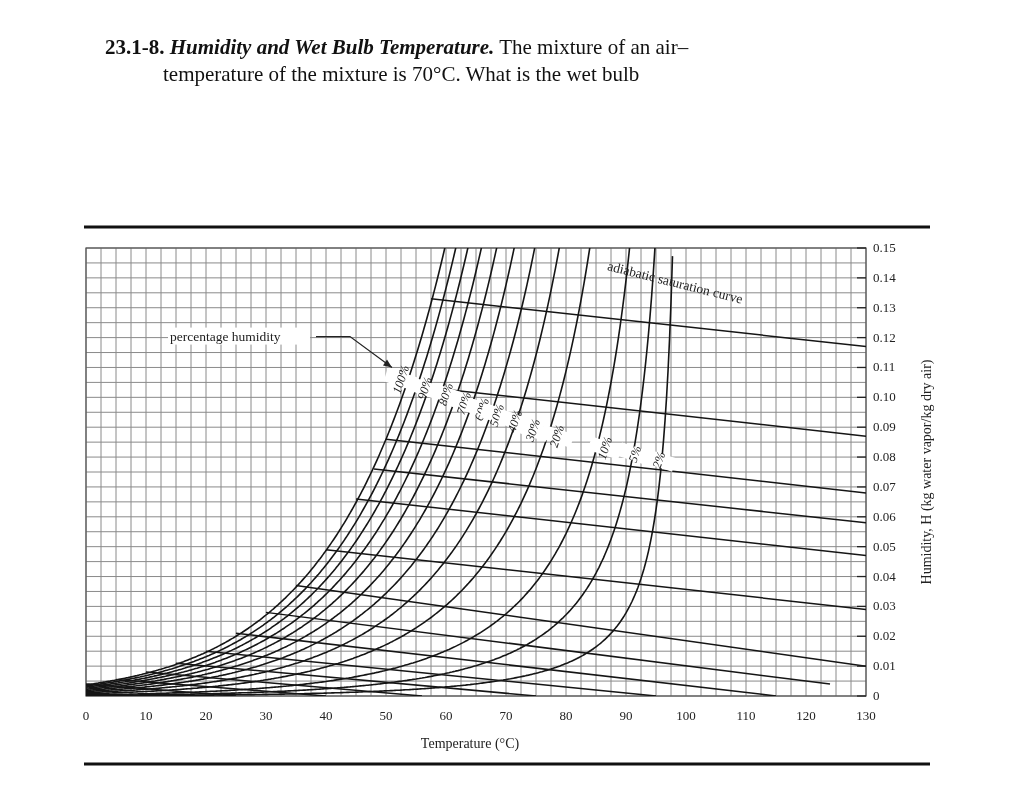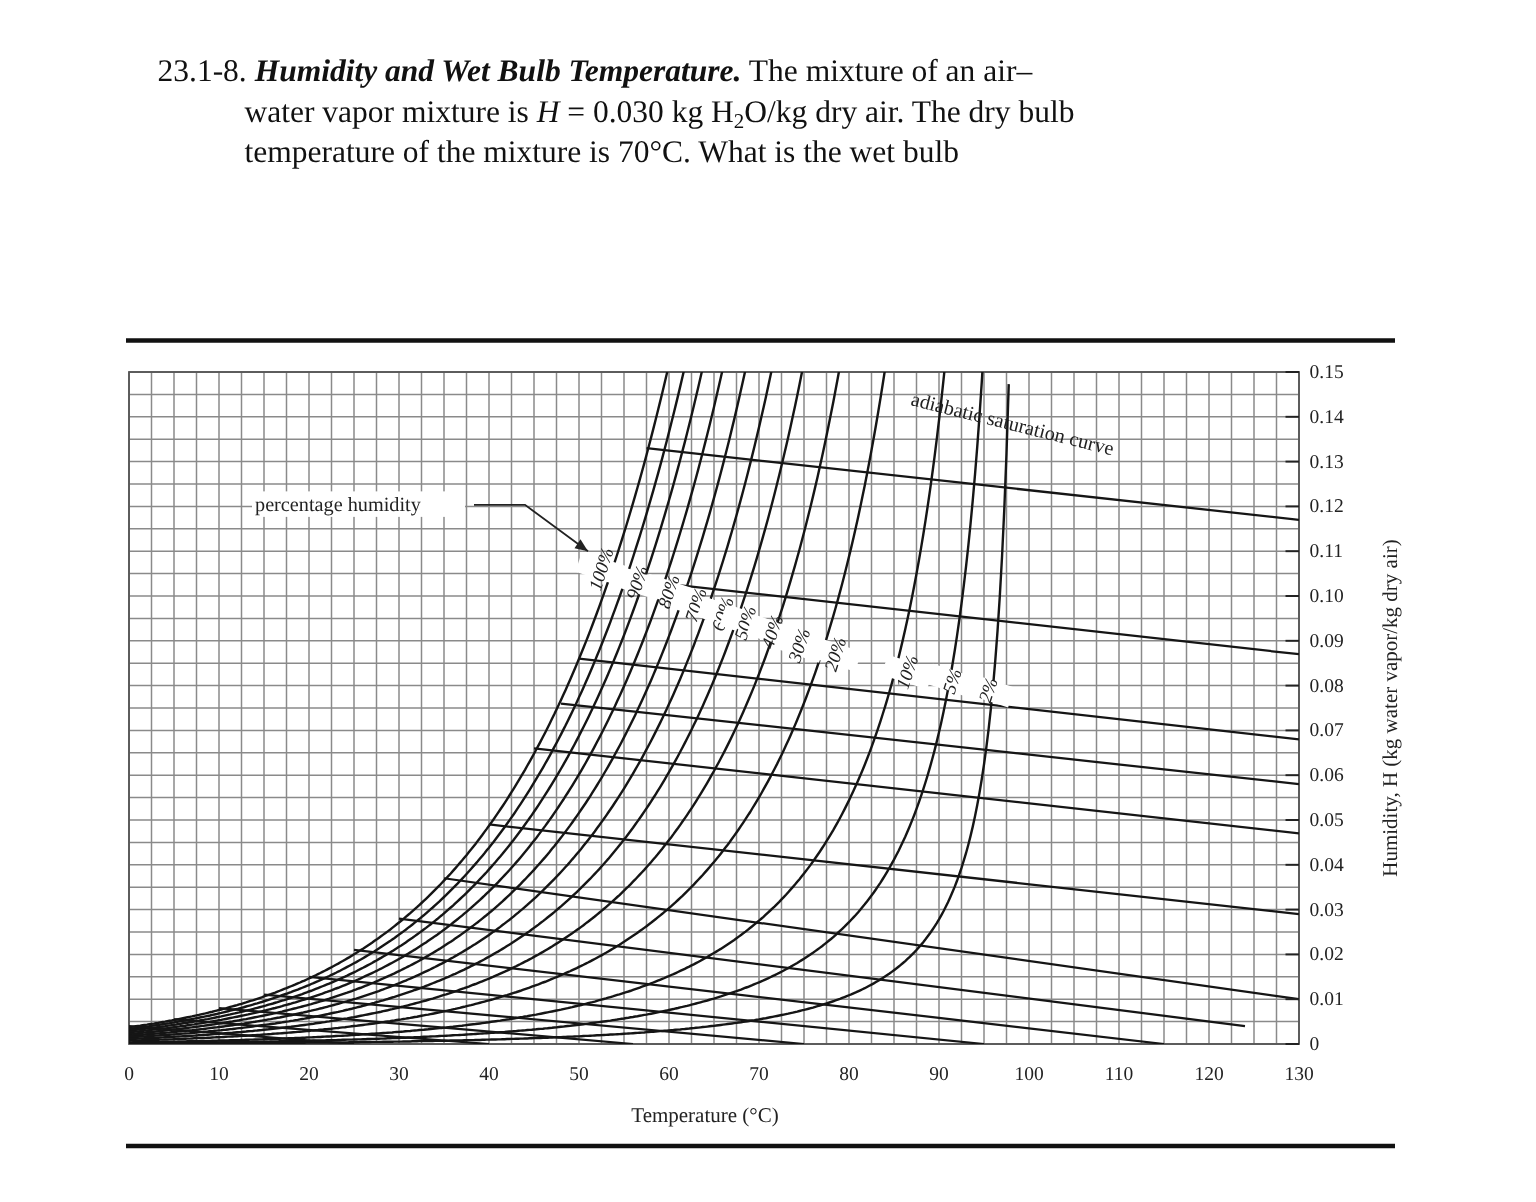--- a/index.html
+++ b/index.html
@@ -2,21 +2,21 @@
 <html><head>
 <meta charset="utf-8">
 <style>
   html, body { margin: 0; padding: 0; background: #ffffff; }
   body { width: 1024px; height: 801px; position: relative; overflow: hidden;
          font-family: "Liberation Serif", "DejaVu Serif", serif; color: #111; }
   .problem { position: absolute; left: 105px; top: 34px; width: 720px;
              font-size: 21px; line-height: 27px; }
   .problem .line { display: block; white-space: nowrap; }
   .problem .indent { padding-left: 58px; }
-  .problem .num { font-weight: normal; margin-top: 19px; }
+  .problem .num { font-weight: bold; margin-top: 19px; }
   .problem .title { font-weight: bold; font-style: italic; }
   .problem .var { font-style: italic; }
   .problem sub { font-size: 14px; vertical-align: -4px; line-height: 0; }
   svg { position: absolute; left: 0; top: 0; }
   .rule { stroke: #111; stroke-width: 3; }
   .grid { stroke: #8a8a8a; stroke-width: 1; }
   .gridframe { stroke: #555; stroke-width: 1.2; fill: none; }
   .curve { stroke: #151515; stroke-width: 1.6; fill: none; }
   .adiab { stroke: #151515; stroke-width: 1.5; fill: none; }
   .tick { stroke: #222; stroke-width: 1.3; }
@@ -24,21 +24,20 @@
   .axislbl { font-family: "Liberation Serif", "DejaVu Serif", serif; font-size: 14px; fill: #222; }
   .annot { font-family: "Liberation Serif", "DejaVu Serif", serif; font-size: 13.5px; fill: #222; }
   .pctlbl { font-family: "Liberation Serif", "DejaVu Serif", serif; font-size: 12.5px; fill: #222; font-style: italic; }
   .labelbg { fill: #ffffff; }
 </style>
 </head>
 <body>
 
 <div class="problem">
   <span class="line"><span class="num">23.1-8.</span> <span class="title">Humidity and Wet Bulb Temperature.</span><span> The mixture of an air–</span></span>
-  <span class="line indent"><span>water vapor mixture is </span><span class="var">H</span><span> = 0.030 kg H</span><sub>2</sub><span>O/kg dry air. The dry bulb</span></span>
   <span class="line indent">temperature of the mixture is 70°C. What is the wet bulb</span>
 </div>
 
 <svg id="chart" width="1024" height="801" viewBox="0 0 1024 801" xmlns="http://www.w3.org/2000/svg">
   <line class="rule" x1="84" y1="227" x2="930" y2="227"></line>
   <line class="rule" x1="84" y1="764" x2="930" y2="764"></line>
   <g id="g-grid">
       <line class="grid" x1="86" y1="248" x2="86" y2="696"></line>
       <line class="grid" x1="101" y1="248" x2="101" y2="696"></line>
       <line class="grid" x1="116" y1="248" x2="116" y2="696"></line>

